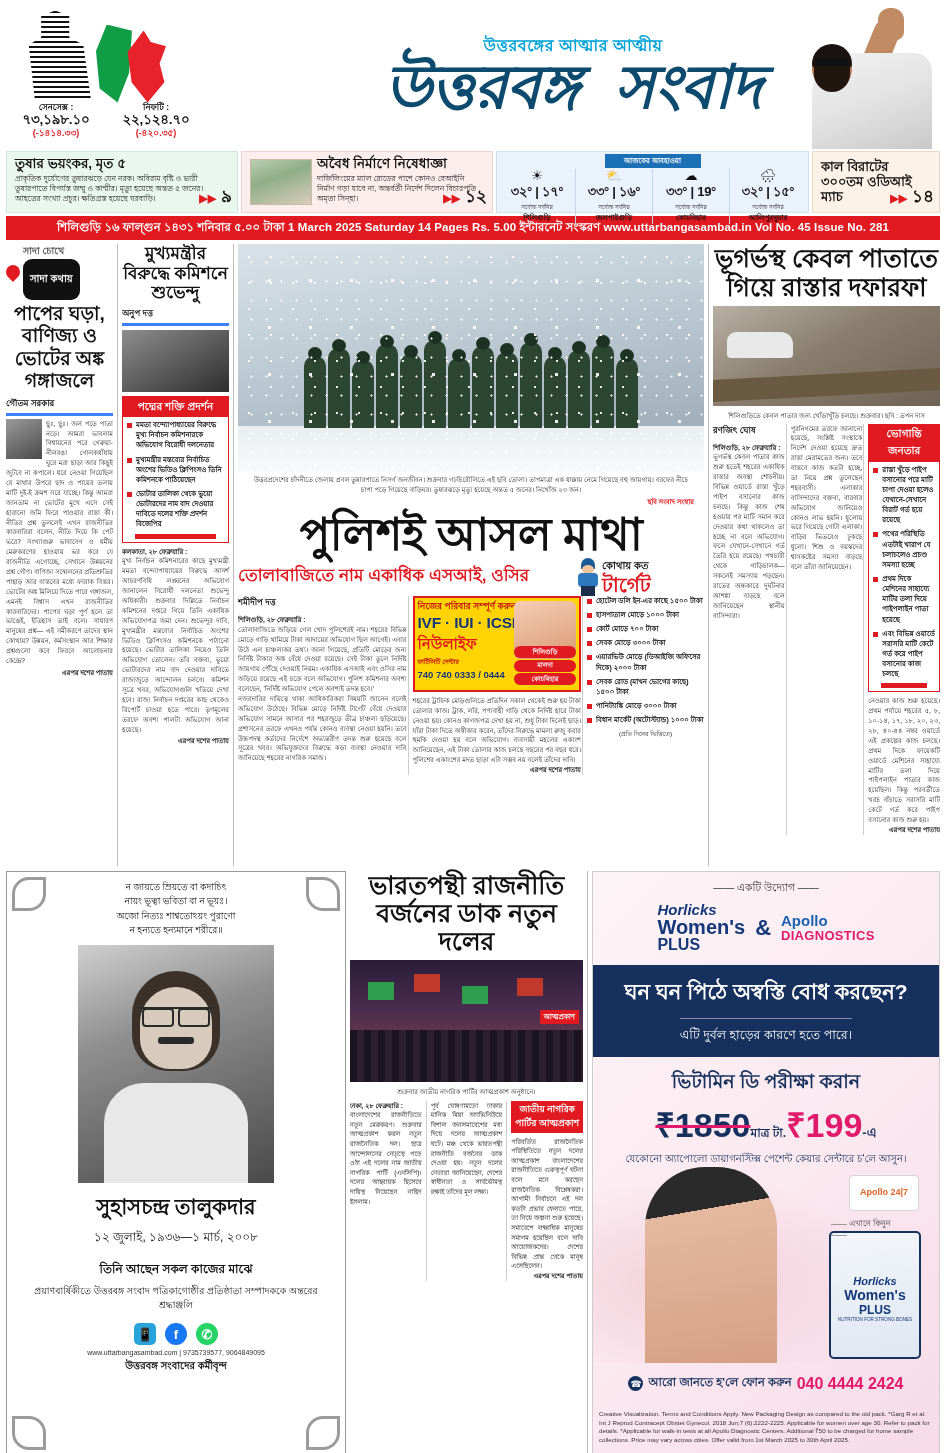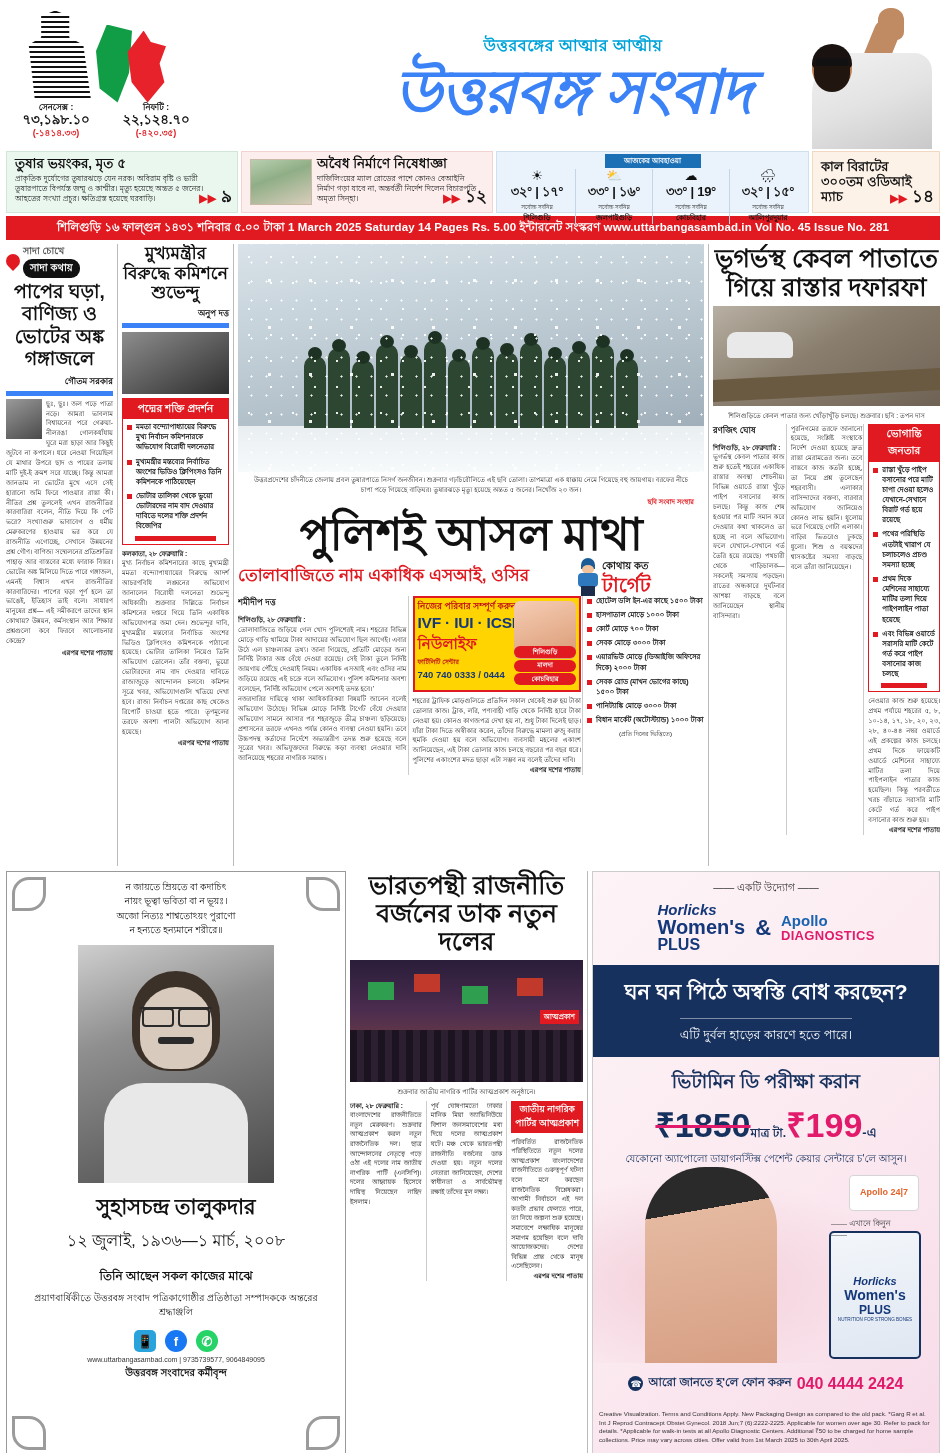--- a/index.html
+++ b/index.html
@@ -29,21 +29,21 @@
               clip-path: polygon(44% 0%, 62% 16%, 100% 22%, 84% 46%, 96% 72%, 54% 100%, 14% 72%, 4% 30%); }
   .idx-row { position: absolute; left: 0; top: 96px; width: 200px; display: flex; }
   .idx { flex: 1; text-align: center; line-height: 1.15; }
   .idx .ilab { font-size: 8.5px; font-weight: bold; color: #111; }
   .idx .ival { font-size: 13.5px; font-weight: bold; color: #111; letter-spacing: -.2px; }
   .idx .ichg { font-size: 9px; font-weight: bold; color: #e01a20; }
 
   .title-block { flex: 1; text-align: center; position: relative; padding-top: 4px; }
   .kicker { font-size: 16px; font-weight: bold; color: #00a3d9; letter-spacing: .5px; }
   .paper-title { font-size: 61px; font-weight: bold; line-height: 1.05; letter-spacing: -1px;
-                 font-family: Liberation Sans, sans-serif; color: #3b82f6; font-style: italic; }
+                 font-family: Liberation Mono, monospace; color: #0c4a6e; font-style: italic; }
   .cricketer { position: absolute; right: 0; top: 0; width: 175px; height: 145px; overflow: hidden; }
   .ck-body { position: absolute; right: 8px; bottom: 0; width: 120px; height: 96px;
              background: linear-gradient(160deg,#f2f2f2 0%,#e3e3e3 50%,#c9c9c9 100%);
              border-radius: 40px 18px 0 0; }
   .ck-arm { position: absolute; right: 52px; top: 14px; width: 26px; height: 86px; background: #c08a63;
             transform: rotate(22deg); border-radius: 12px; }
   .ck-hand { position: absolute; right: 36px; top: 4px; width: 26px; height: 32px; background: #c08a63; border-radius: 12px 12px 8px 8px; }
   .ck-head { position: absolute; right: 88px; top: 44px; width: 40px; height: 42px; background: #b97c55; border-radius: 50%; }
   .ck-hair { position: absolute; right: 88px; top: 40px; width: 40px; height: 24px; background: #1a1210; border-radius: 20px 20px 4px 4px; }
   .ck-beard { position: absolute; right: 90px; top: 62px; width: 36px; height: 26px; background: #20160f; border-radius: 0 0 18px 18px; }
@@ -82,23 +82,23 @@
   .main { display: flex; gap: 4px; margin-top: 4px; height: 622px; }
   .col { overflow: hidden; }
   .c1 { flex: 0 0 112px; border-right: 1px solid #bbb; padding-right: 4px; }
   .c2 { flex: 0 0 112px; border-right: 1px solid #bbb; padding-right: 4px; }
   .c3 { flex: 1; }
   .c4 { flex: 0 0 232px; border-left: 1px solid #bbb; padding-left: 4px; }
 
   .sada-badge { display: flex; align-items: center; gap: 3px; margin-bottom: 3px; }
   .sada-dot { width: 14px; height: 14px; background: #e01a20; border-radius: 50% 50% 50% 0; transform: rotate(-45deg); flex: 0 0 14px; }
   .sada-top { font-size: 9.5px; font-weight: bold; color: #555; }
-  .sada-pill { background: #111; color: #fff; font-size: 10px; font-weight: bold; border-radius: 9px; padding: 1px 7px; }
+  .sada-pill { background: #111; color: #fff; font-size: 10px; font-weight: bold; border-radius: 9px; padding: 12px 7px; }
   .op-head { font-size: 19px; font-weight: bold; text-align: center; line-height: 1.18; margin: 2px 0 4px; }
-  .byline { font-size: 8.5px; font-weight: bold; text-align: right; border-bottom: 5px solid #3b82f6; padding-bottom: 2px; margin-bottom: 3px; }
+  .byline { font-size: 8.5px; font-weight: bold; text-align: left; border-bottom: 3px solid #3b82f6; padding-bottom: 2px; margin-bottom: 3px; }
   .op-photo { float: left; width: 36px; height: 40px; margin: 0 4px 2px 0;
               background: linear-gradient(150deg,#9a9a9a,#4a4a4a); }
   .body-txt { font-size: 6.6px; line-height: 1.5; text-align: justify; color: #1a1a1a; }
 
   .col-head { font-size: 17px; font-weight: bold; text-align: center; line-height: 1.16; }
   .portrait { width: 100%; height: 62px; margin: 4px 0 3px;
               background: linear-gradient(150deg,#8d8d8d,#2e2e2e); }
 
   .redbox { border: 1.4px solid #e01a20; margin: 4px 0; }
   .redbox-h { background: #e01a20; color: #fff; font-size: 10.5px; font-weight: bold; text-align: center; padding: 1.5px 0; }
@@ -169,21 +169,21 @@
   .memorial-photo { width: 196px; height: 238px; margin: 0 auto;
                     background: linear-gradient(160deg,#cfcfcf 0%,#8f8f8f 35%,#4a4a4a 100%); position: relative; }
   .mp-head { position: absolute; left: 54px; top: 26px; width: 88px; height: 100px; background: #3b3128; border-radius: 44px 44px 36px 36px; }
   .mp-face { position: absolute; left: 62px; top: 42px; width: 72px; height: 82px; background: #d8cbbd; border-radius: 36px 36px 30px 30px; }
   .mp-glass { position: absolute; left: 62px; top: 62px; width: 72px; height: 15px; border-top: 2px solid #2a2a2a; }
   .mp-glass::before, .mp-glass::after { content:""; position:absolute; top:-1px; width:28px; height:15px; border:2px solid #2a2a2a; border-radius: 4px; }
   .mp-glass::before { left: 2px; } .mp-glass::after { right: 2px; }
   .mp-mous { position: absolute; left: 80px; top: 92px; width: 36px; height: 7px; background: #2a2a2a; border-radius: 3px; }
   .mp-shirt { position: absolute; left: 26px; bottom: 0; width: 144px; height: 100px; background: #e8e8e8; border-radius: 40px 40px 0 0; }
   .mem-name { font-size: 21px; font-weight: bold; text-align: center; margin-top: 8px; font-family: "Liberation Serif", serif; }
-  .mem-dates { font-size: 16px; text-align: center; margin-top: 2px; }
+  .mem-dates { font-size: 12px; text-align: center; margin-top: 2px; }
   .mem-line { font-size: 12px; font-weight: bold; text-align: center; margin-top: 12px; }
   .mem-note { font-size: 9.4px; text-align: center; line-height: 1.45; margin-top: 4px; }
   .mem-social { display: flex; justify-content: center; gap: 9px; margin-top: 12px; }
   .soc { width: 22px; height: 22px; border-radius: 4px; font-size: 13px; color: #fff; display: flex; align-items: center; justify-content: center; font-weight: bold; }
   .soc.app { background: #29a3dc; border-radius: 5px; }
   .soc.fb { background: #1877f2; border-radius: 50%; }
   .soc.wa { background: #25d366; border-radius: 50%; }
   .mem-web { font-size: 7px; text-align: center; color: #333; margin-top: 4px; }
   .mem-staff { font-size: 10px; font-weight: bold; text-align: center; margin-top: 2px; }
   .orn { position: absolute; width: 34px; height: 34px; border: 3px solid #9b9b9b; border-radius: 50% 0 50% 0; }

